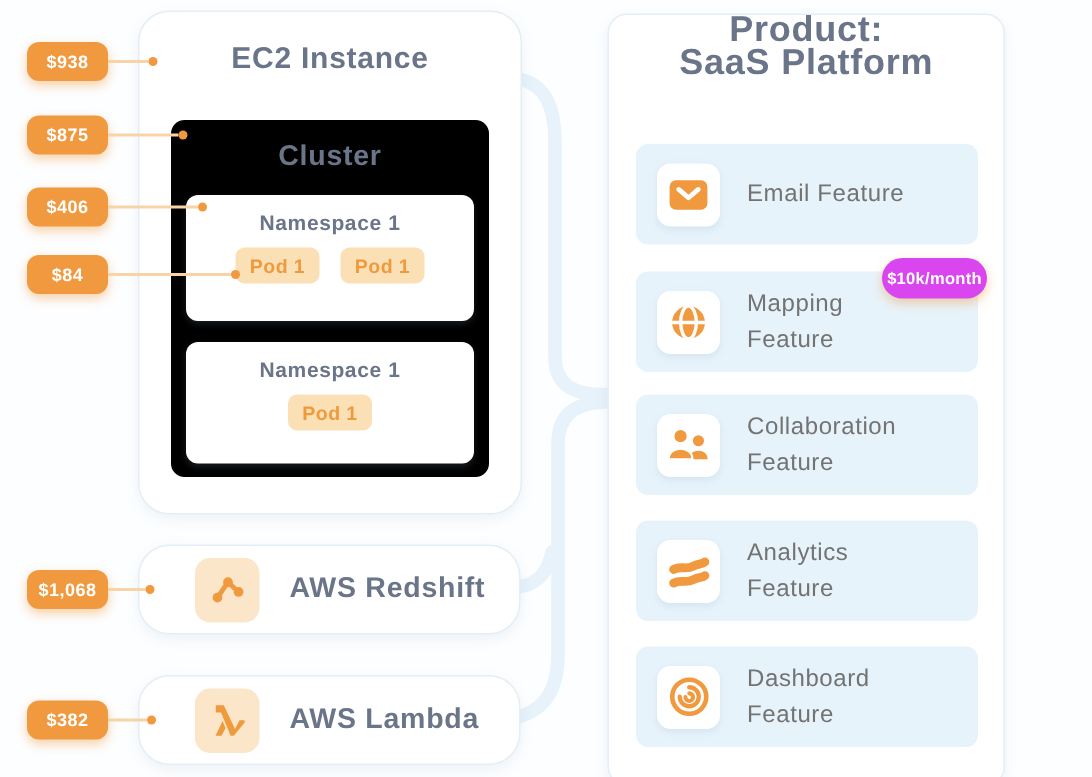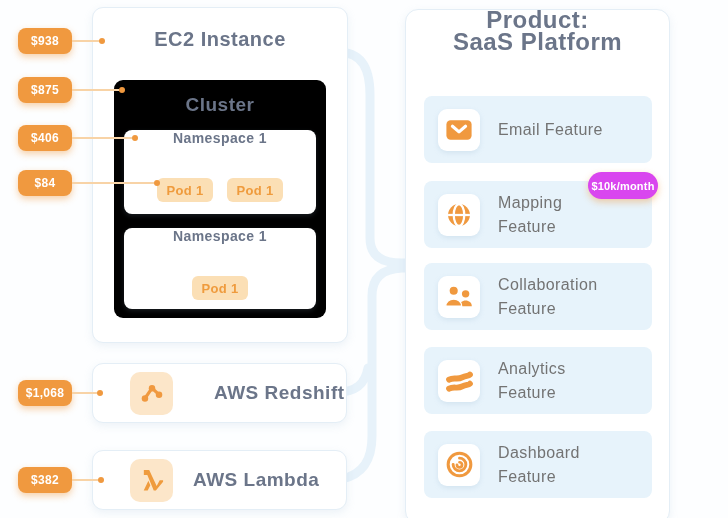--- a/index.html
+++ b/index.html
@@ -6,21 +6,21 @@
   .stage{
     position:relative;width:728px;height:518px;overflow:hidden;
     background:#fdfeff;
     font-family:"Liberation Sans",sans-serif;
     -webkit-font-smoothing:antialiased;
   }
   svg.connectors{position:absolute;left:0;top:0;z-index:0;}
 
   
   .card{
-    position:absolute;background:#fff;border:1px solid #e4eef6;border-radius:11px;
+    position:absolute;background:#fff;border:1px solid #e4eef6;border-radius:21px;
     box-shadow:0 3px 9px rgba(150,180,205,.16);z-index:1;box-sizing:border-box;
   }
   .card-title{
     text-align:center;font-weight:bold;color:#6b7589;letter-spacing:.5px;
   }
 
   
   .ec2-card{left:92px;top:7px;width:256px;height:336px;}
   .ec2-title{font-size:20px;margin-top:20px;}
   .cluster{
@@ -28,31 +28,31 @@
     background:#000000;border-radius:9px;
   }
   .cluster-title{font-size:19px;margin-top:14px;}
   .namespace{
     position:absolute;left:10px;width:192px;background:#fff;border-radius:8px;
     box-shadow:0 2px 5px rgba(160,190,215,.15);
   }
   .ns1{top:50px;height:84px;}
   .ns2{top:148px;height:81px;}
   .ns-title{font-size:14px;font-weight:bold;color:#6b7589;text-align:center;
-    letter-spacing:.4px;padding-top:0;}
+    letter-spacing:.4px;padding-top:10px;}
   .pod-row{display:flex;justify-content:center;gap:14px;margin-top:9px;}
   .pod{
     width:56px;height:24px;background:#fbdfb5;border-radius:6px;
     display:flex;align-items:center;justify-content:center;
-    font-size:13px;font-weight:bold;color:#ef9b3d;letter-spacing:.3px;margin-top:23px;
+    font-size:13px;font-weight:bold;color:#ef9b3d;letter-spacing:.3px;
   }
 
   
   .service-card{left:92px;width:255px;height:60px;display:flex;align-items:center;}
-  .svc-redshift{top:363px;gap:21px;}
+  .svc-redshift{top:363px;}
   .svc-lambda{top:450px;}
   .svc-icon-tile{
     width:43px;height:43px;background:#fce6c9;border-radius:10px;margin-left:37px;
     display:flex;align-items:center;justify-content:center;flex:0 0 auto;
   }
   .svc-name{font-size:19px;font-weight:bold;color:#6b7589;letter-spacing:.5px;margin-left:20px;}
 
   
   .product-card{left:405px;top:9px;width:265px;height:515px;border-radius:13px;}
   .product-title{font-size:24px;line-height:19px;}

